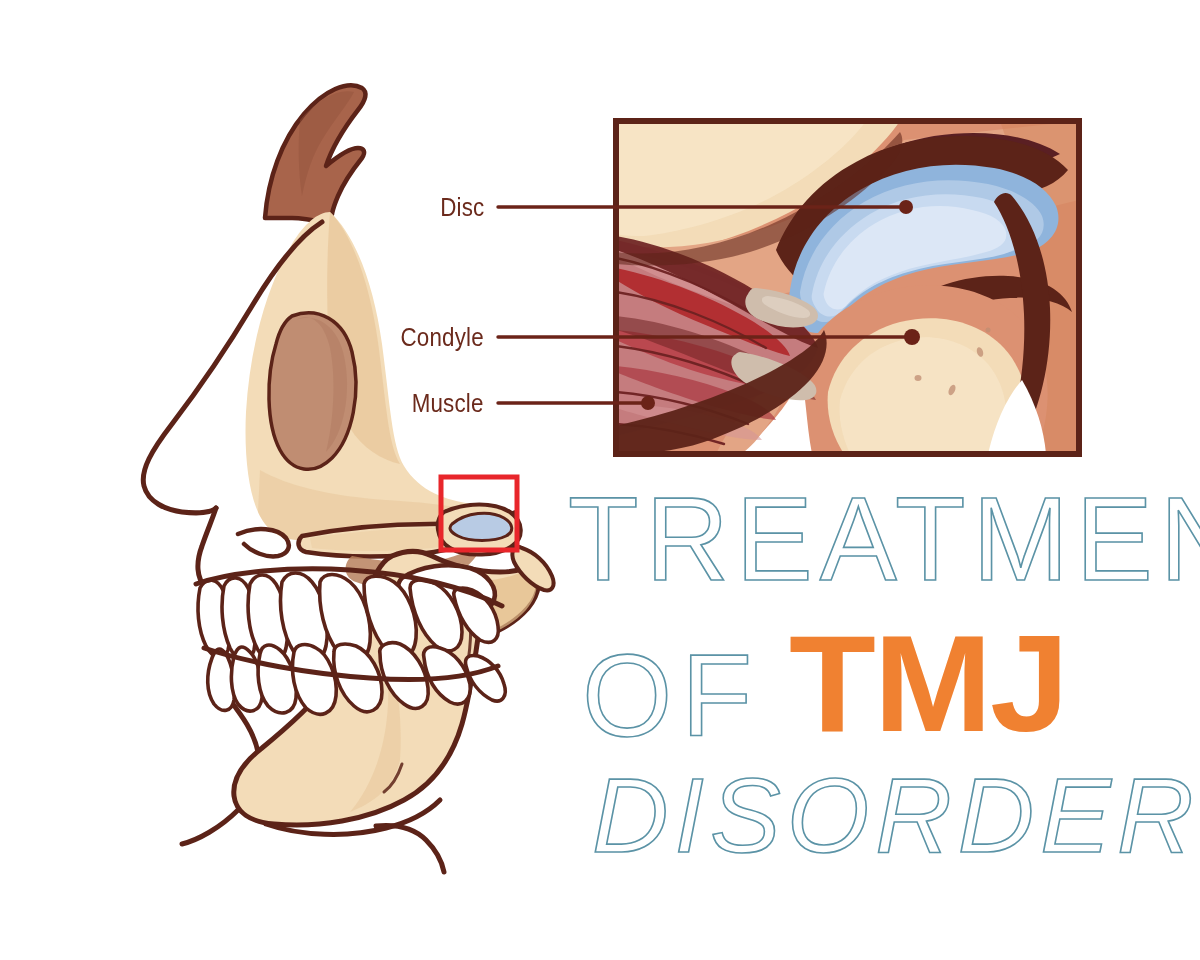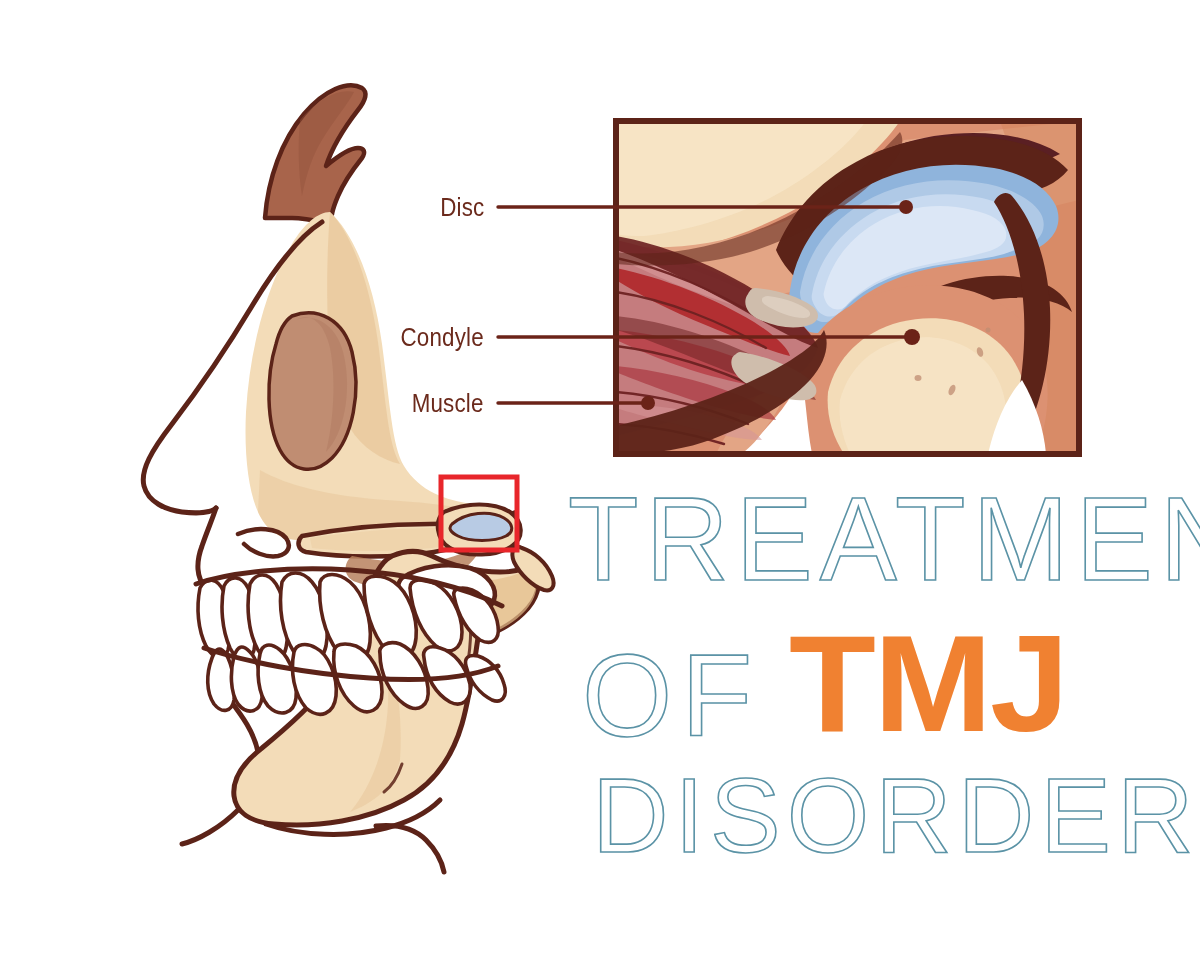--- a/index.html
+++ b/index.html
@@ -57,21 +57,21 @@
     color:#F08131;
     font-size:138px;
     letter-spacing:-2px;
     line-height:1;
     margin-left:28px;
     transform:scaleX(1.03);
     transform-origin:0 100%;
   }
   #word-disorder{
     top:282px;left:26px;
-    font-size:106px;letter-spacing:6px;
+    font-size:106px;letter-spacing:6px;font-style:italic;
   }
   
   .hairline{
     color:transparent;
     -webkit-text-stroke:1.6px #5B93A6;
     text-stroke:1.6px #5B93A6;
   }
 </style>
 </head>
 <body>

